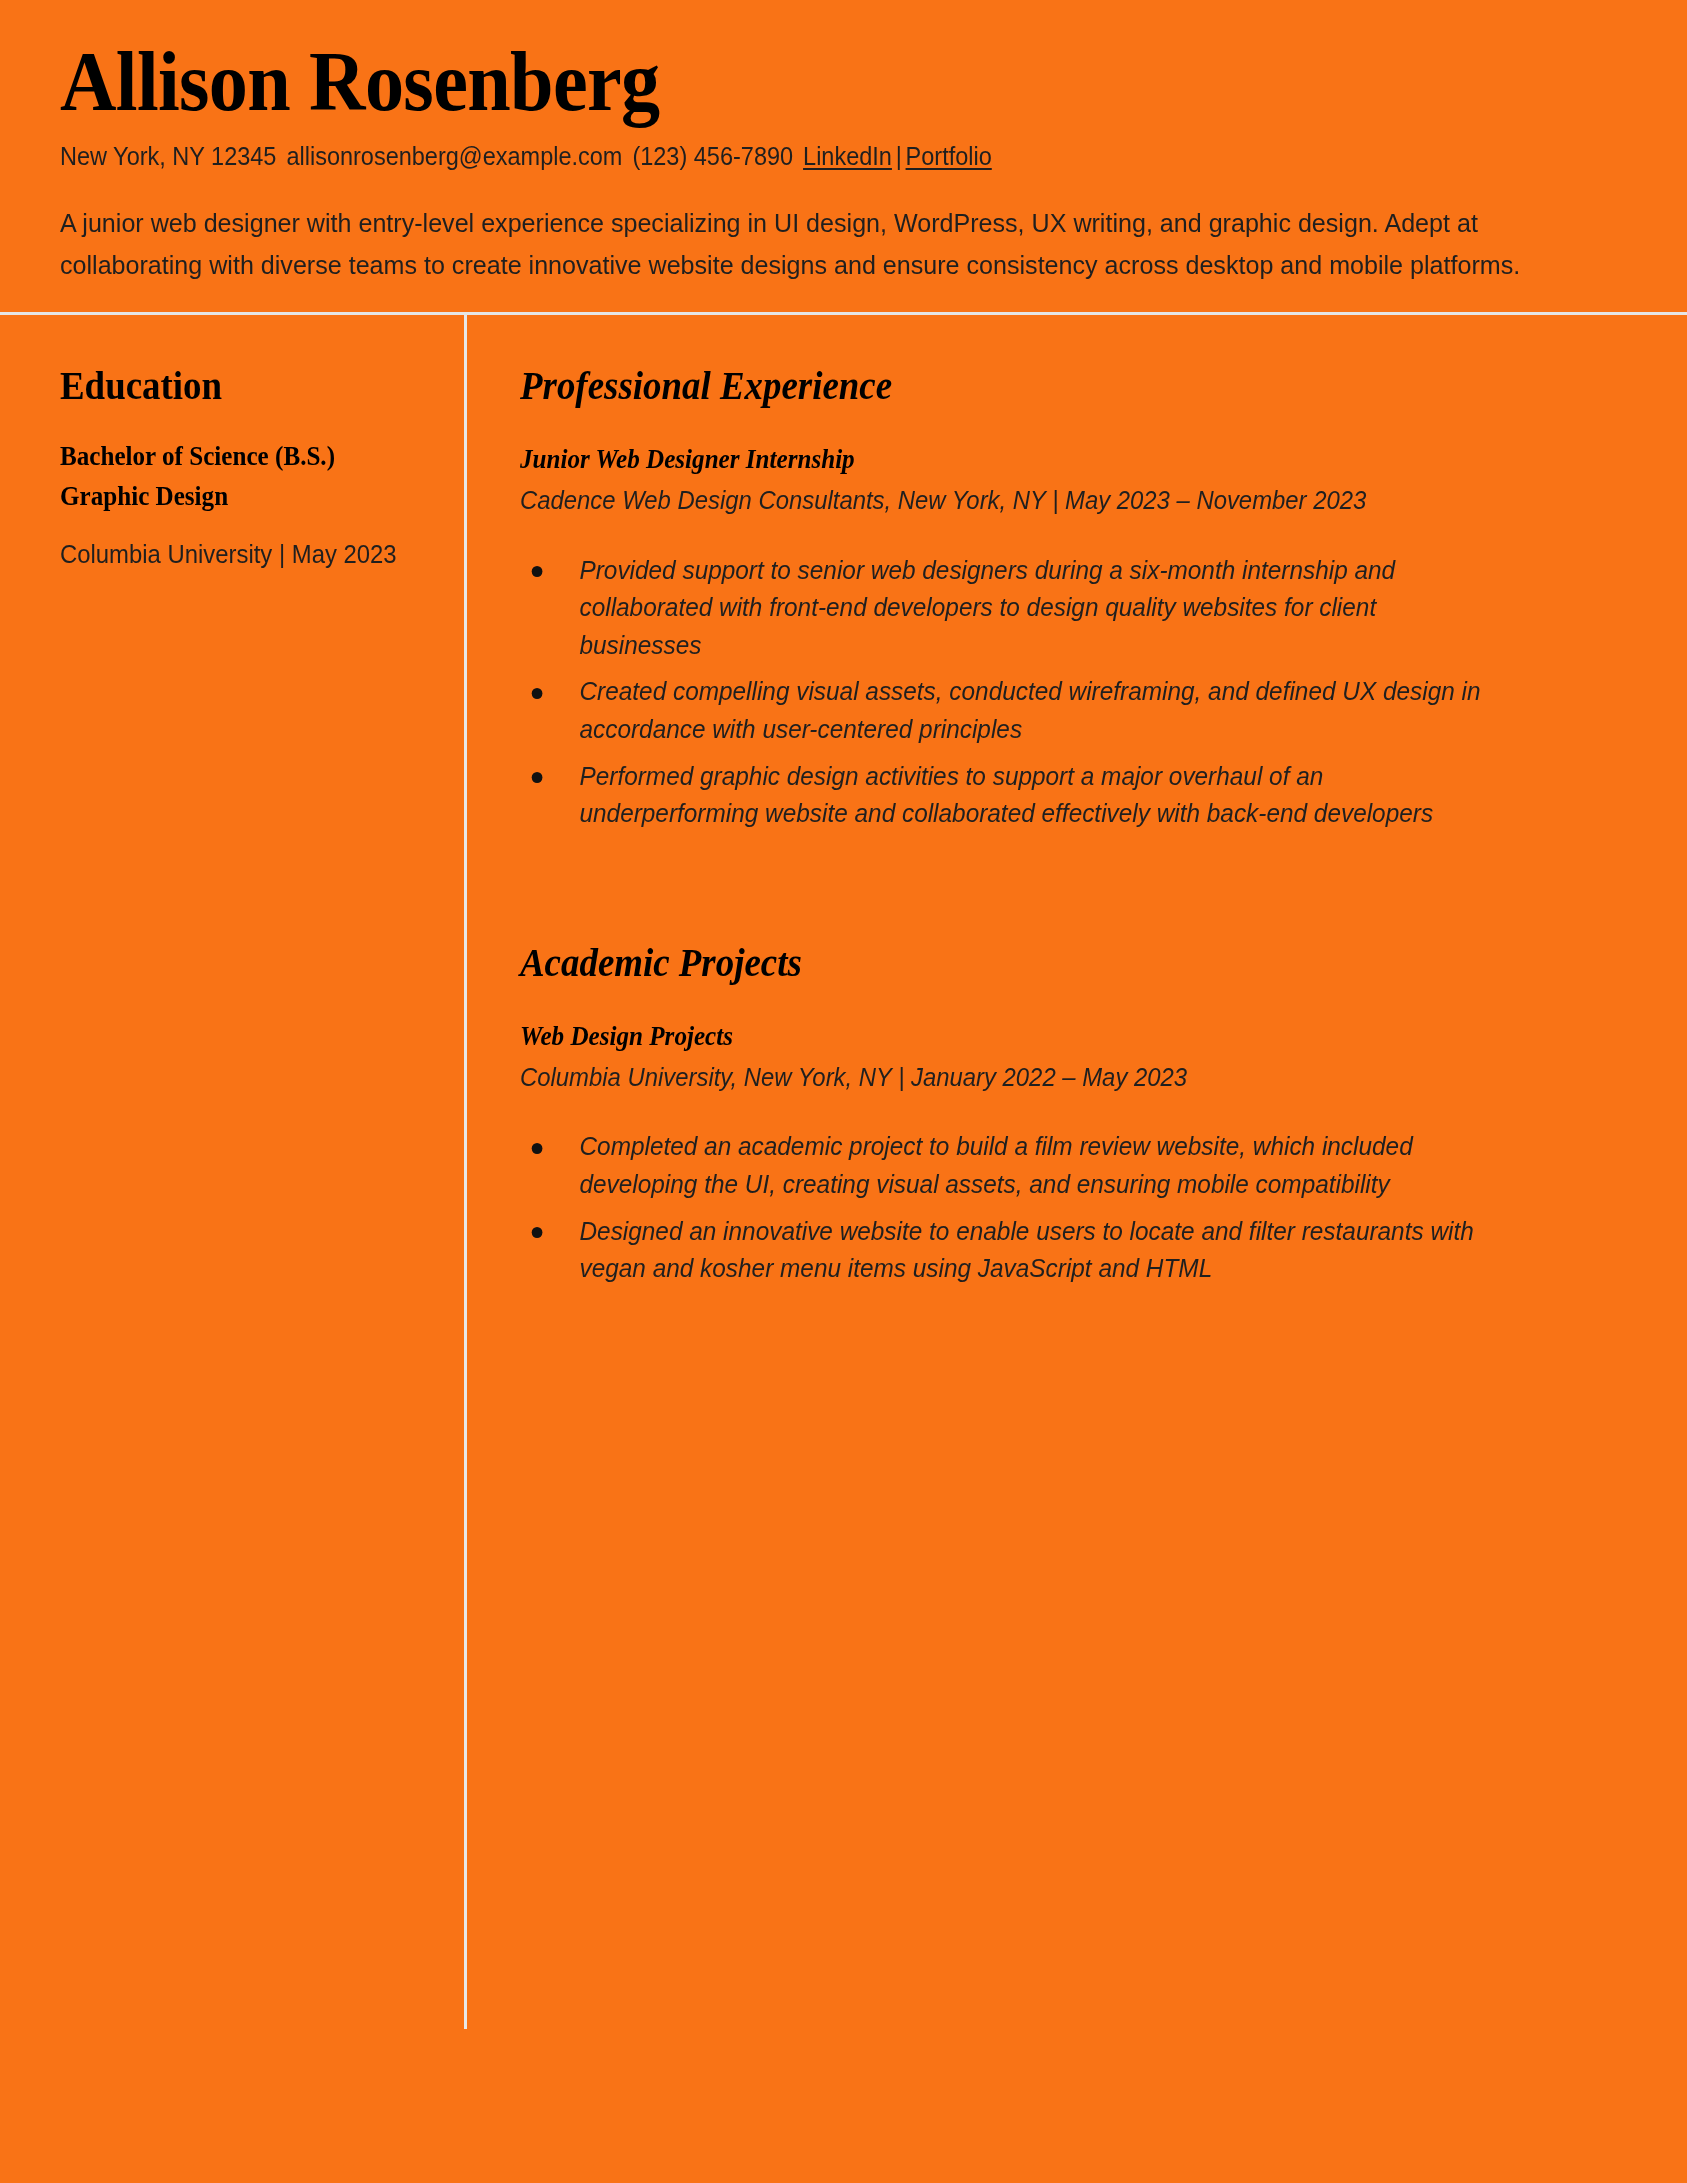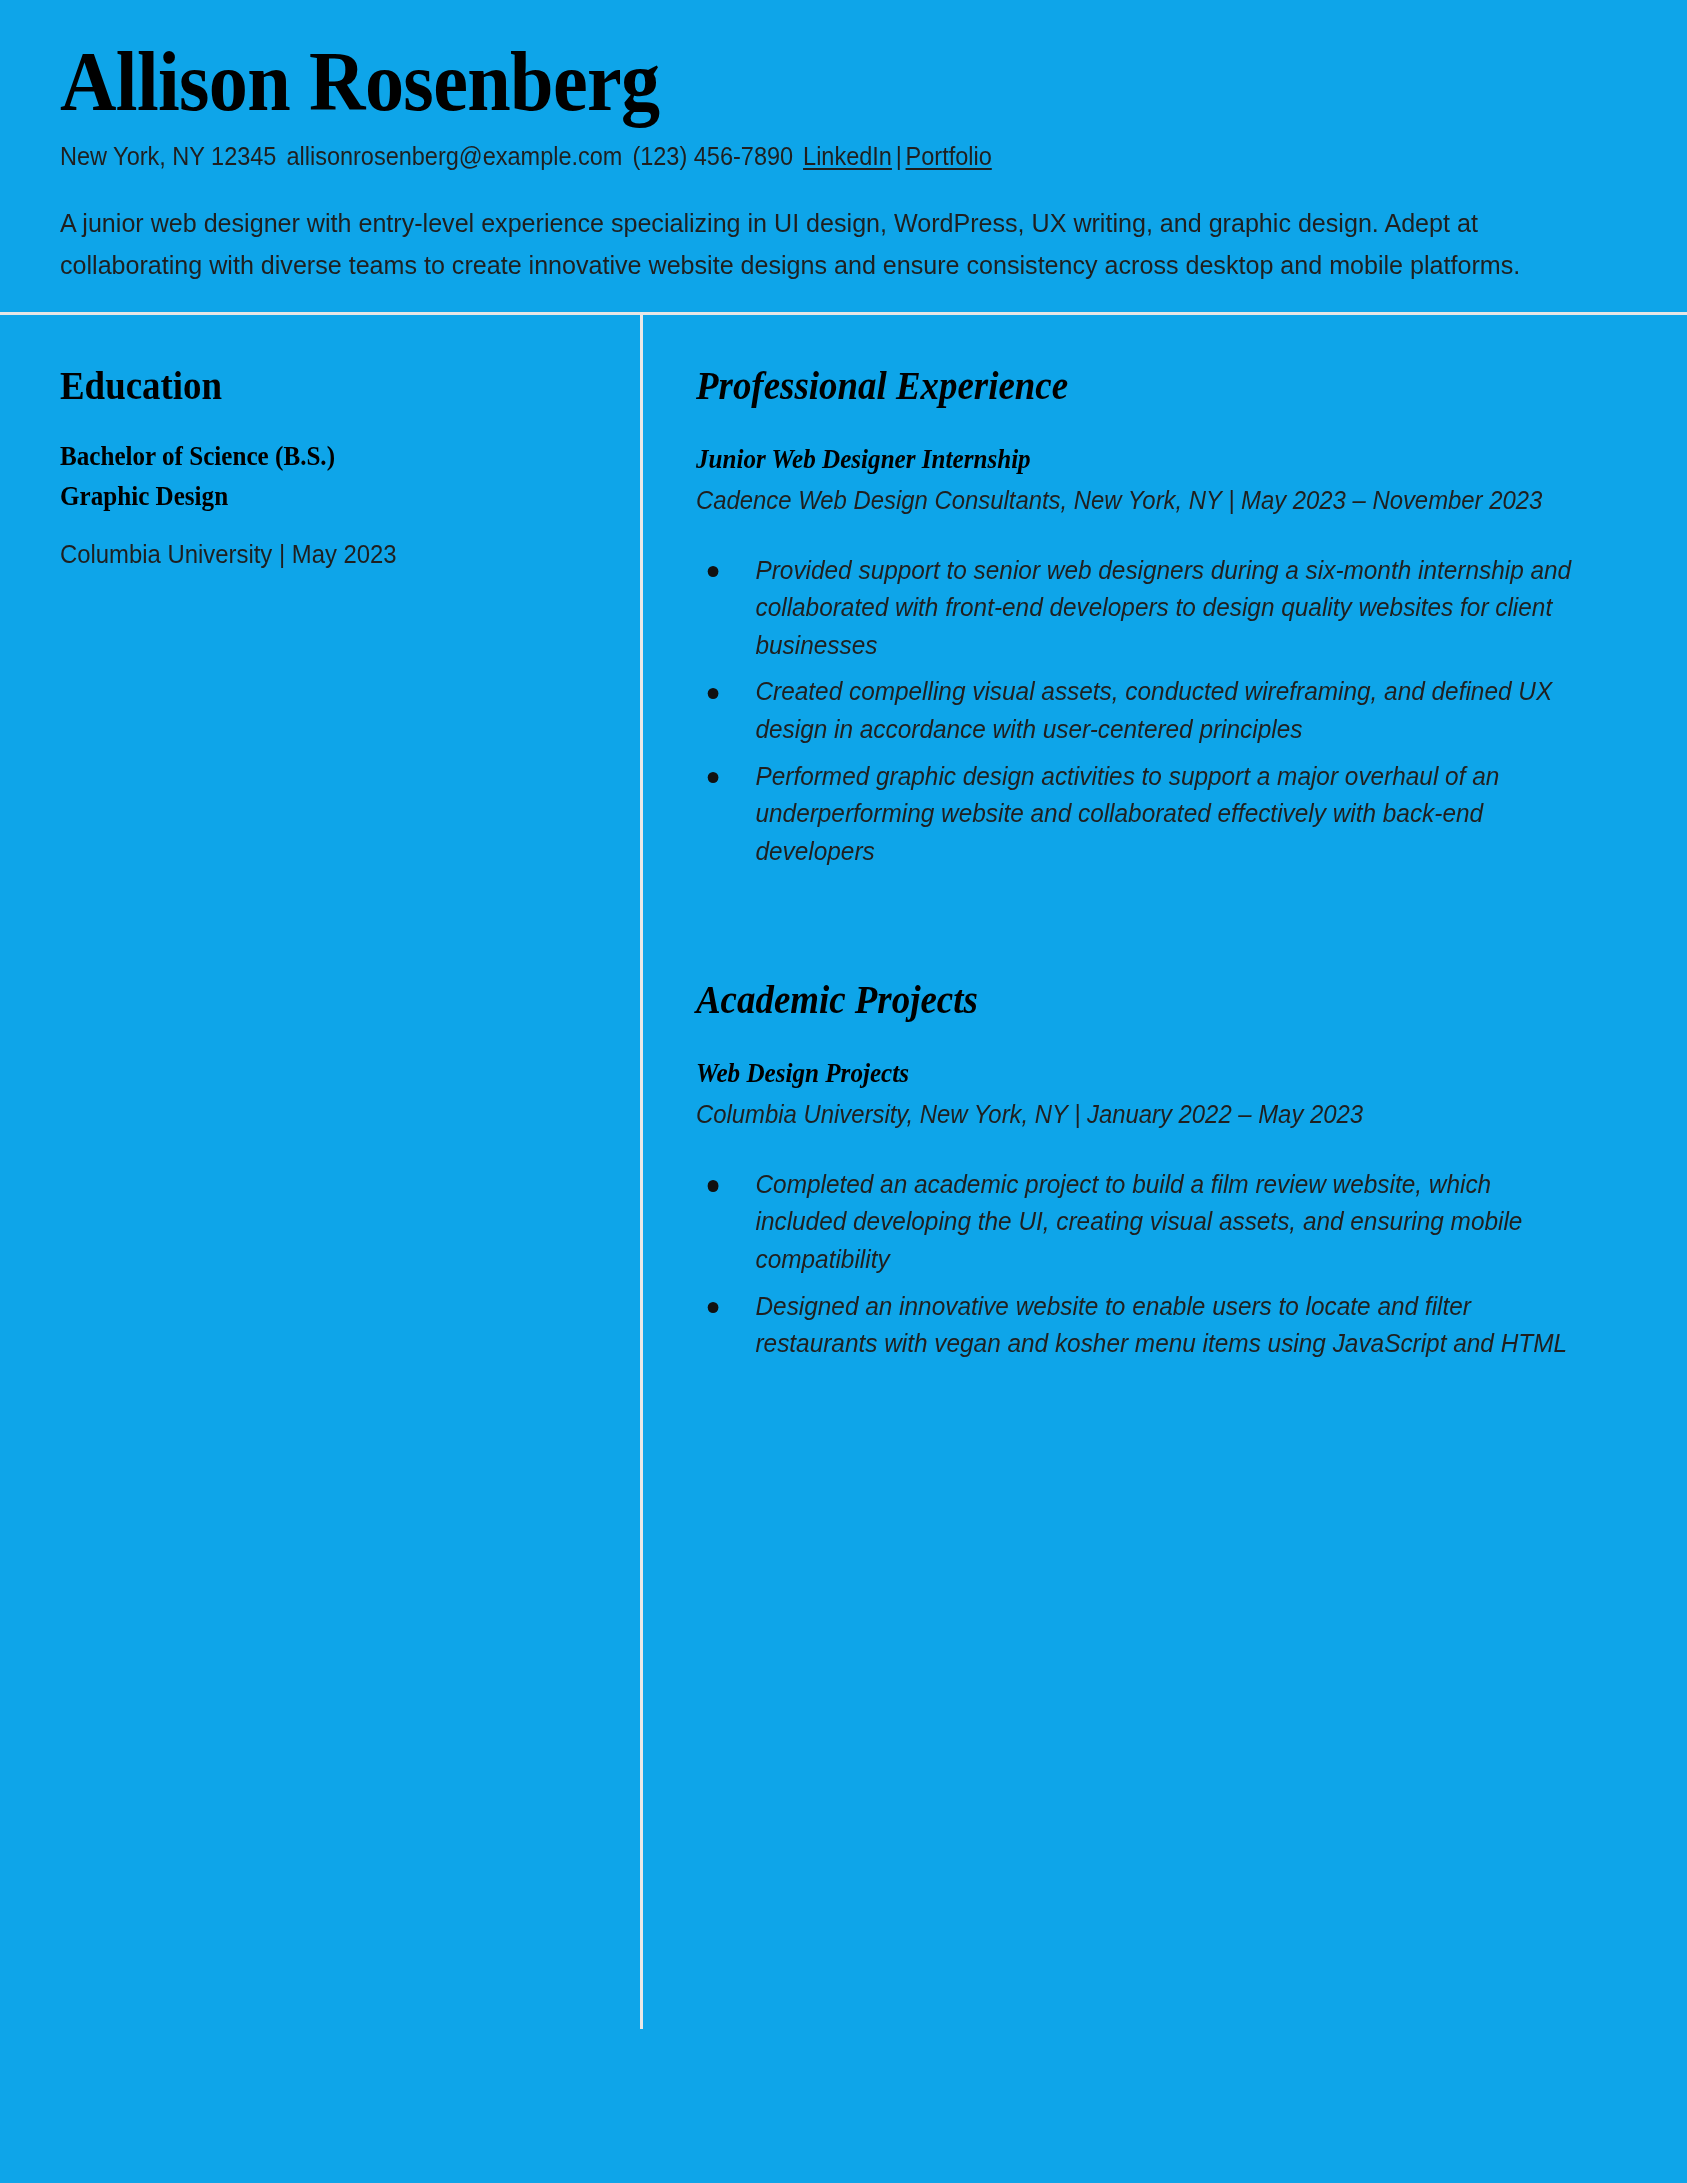--- a/index.html
+++ b/index.html
@@ -4,21 +4,21 @@
 <style>
   html, body {
     margin: 0;
     padding: 0;
     background: #ffffff;
   }
   .page {
     position: relative;
     width: 1687px;
     height: 2183px;
-    background: #0ea5e9;
+    background: #f97316;
     overflow: hidden;
     font-family: "Liberation Sans", sans-serif;
     color: #1a1a1a;
     box-sizing: border-box;
   }
 
   
   .header {
     padding: 36px 60px 0 60px;
   }
@@ -68,21 +68,21 @@
     background: #e6e6e6;
   }
 
   
   .body {
     display: flex;
     align-items: stretch;
     min-height: 1714px;
   }
   .col-left {
-    width: 640px;
+    width: 464px;
     box-sizing: border-box;
     padding: 48px 46px 0 60px;
   }
   .vrule {
     width: 3.3px;
     background: #e8e8e8;
     flex: none;
   }
   .col-right {
     flex: 1;

